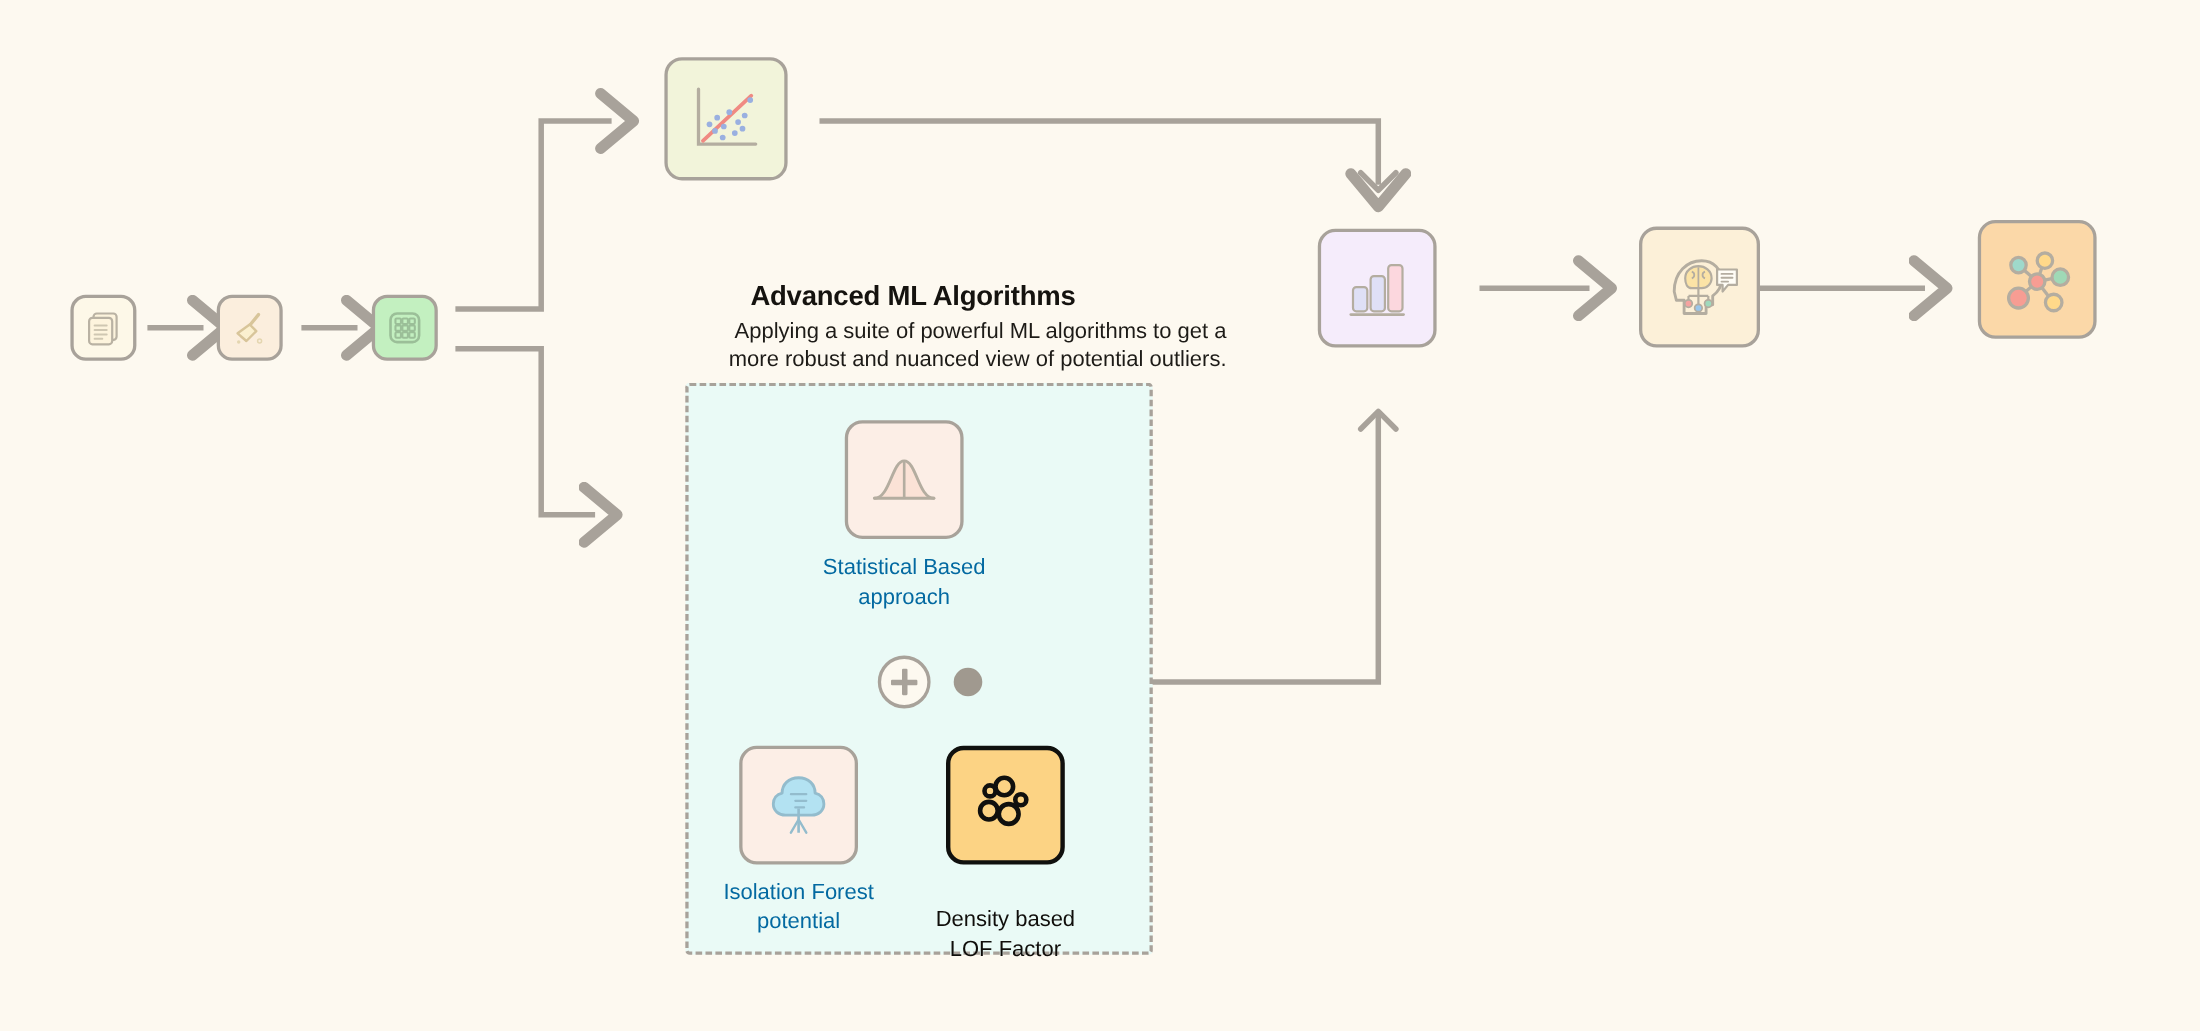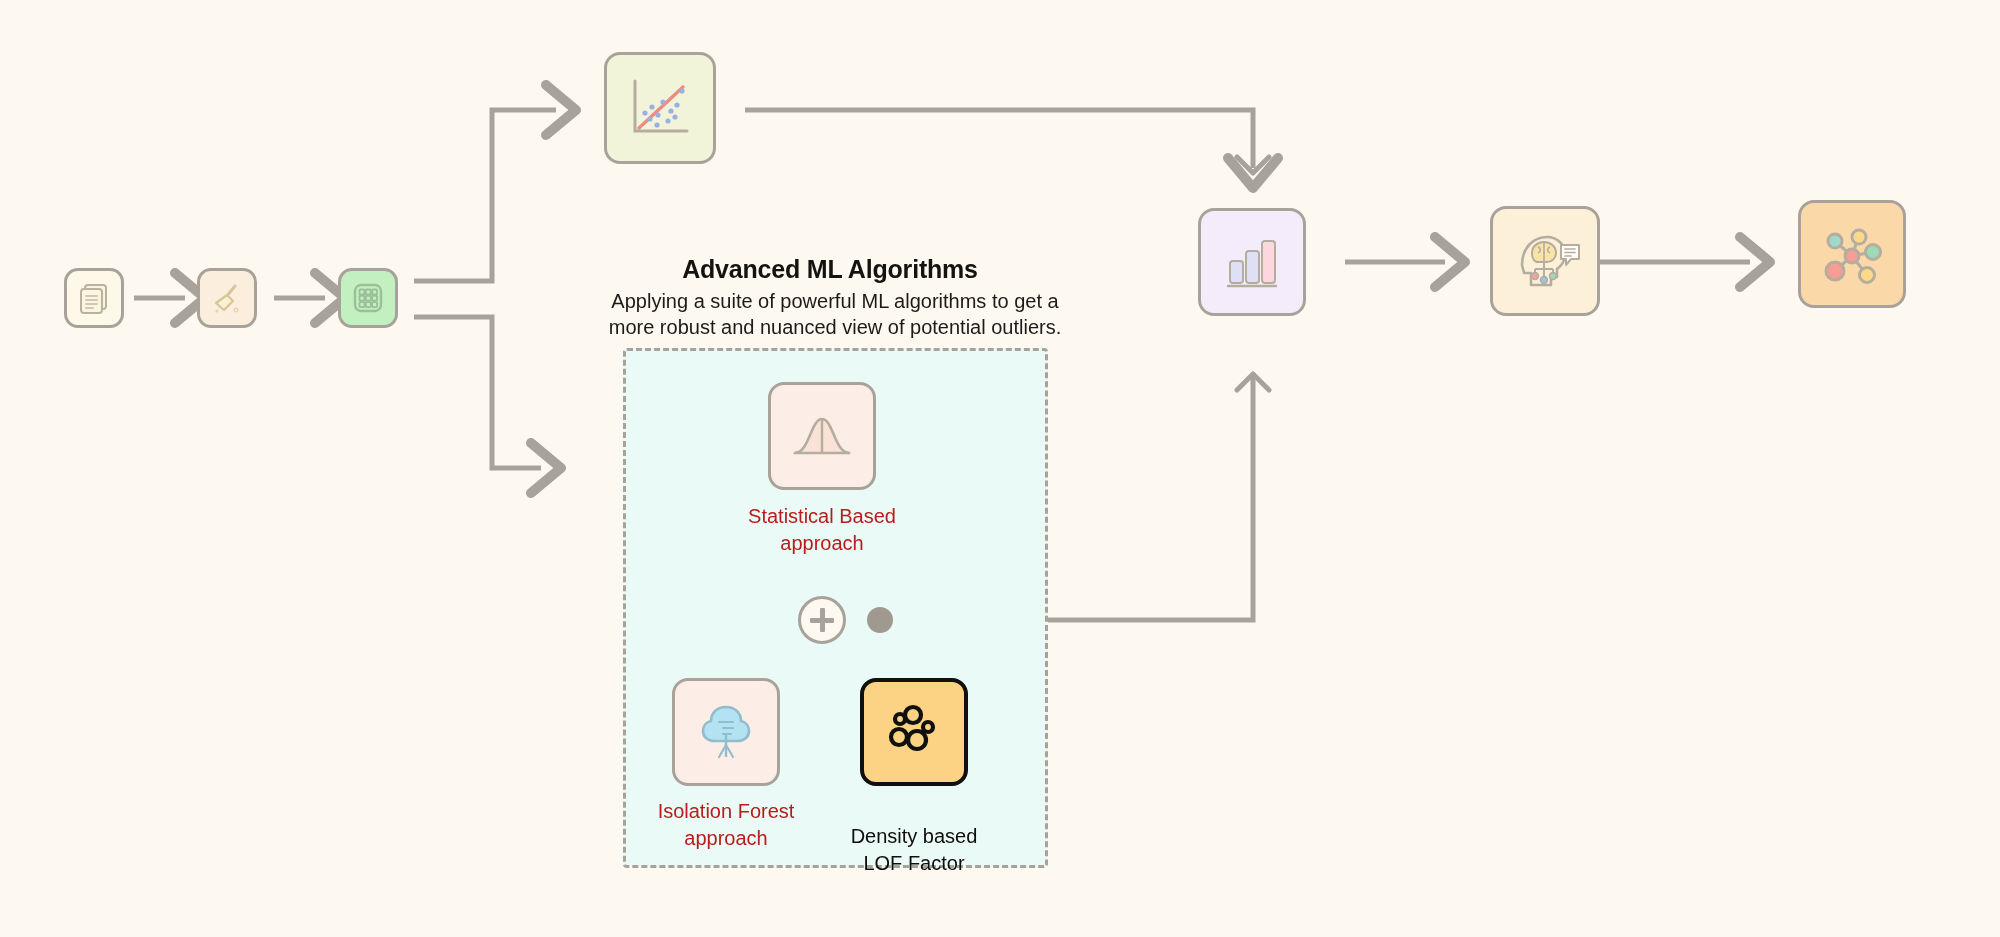--- a/index.html
+++ b/index.html
@@ -55,35 +55,35 @@
     position: absolute;
     text-align: center;
     font-size: 25px;
     font-weight: bold;
     color: #15130f;
     letter-spacing: -0.2px;
     white-space: nowrap;
   }
   .group-sub {
     position: absolute;
-    text-align: center;
+    text-align: right;
     font-size: 20px;
     line-height: 1.32;
     color: #1d1b17;
   }
 
   
   .caption {
     position: absolute;
     text-align: center;
     font-size: 20px;
     line-height: 1.34;
     white-space: pre-line;
   }
-  .caption.muted  { color: #b91c1c; }
+  .caption.muted  { color: #0369a1; }
   .caption.strong { color: #100e0b; }
 
   
   .merge-node {
     position: absolute;
     width: 48px;
     height: 48px;
     border-radius: 50%;
     background: #fdf9f0;
     border: 3px solid #a8a29a;
@@ -302,21 +302,21 @@
       <path d="M37,40 L37,62" stroke="#93bccd" stroke-width="2.4"></path>
       <path d="M37,50 L30,62 M37,50 L44,62" stroke="#93bccd" stroke-width="2.2" stroke-linecap="round"></path>
       <g stroke="#93bccd" stroke-width="2" stroke-linecap="round">
         <line x1="30" y1="27" x2="44" y2="27"></line>
         <line x1="34" y1="33" x2="44" y2="33"></line>
         <line x1="34" y1="39" x2="42" y2="39"></line>
       </g>
     </svg>
   </div>
   <div class="caption muted" style="left:614px; top:798px; width:224px;">Isolation Forest
-approach</div>
+potential</div>
 
   <div class="tile" style="left:860px; top:678px; width:108px; height:108px;
               border-radius:16px; background:#fcd384;
               border:4px solid #10100e;">
     <svg width="74" height="74" viewBox="0 0 74 74">
       <g fill="none" stroke="#10100e" stroke-width="4.2">
         <circle cx="23" cy="24" r="5"></circle>
         <circle cx="36" cy="20" r="8"></circle>
         <circle cx="22" cy="42" r="8"></circle>
         <circle cx="40" cy="45" r="9"></circle>

